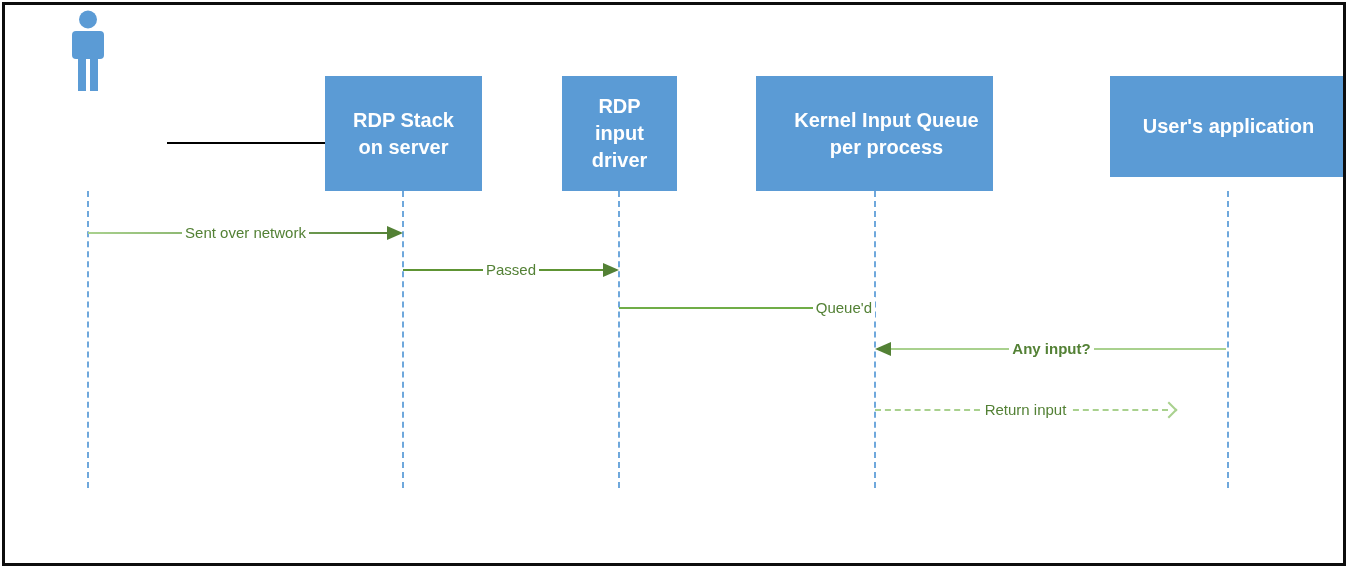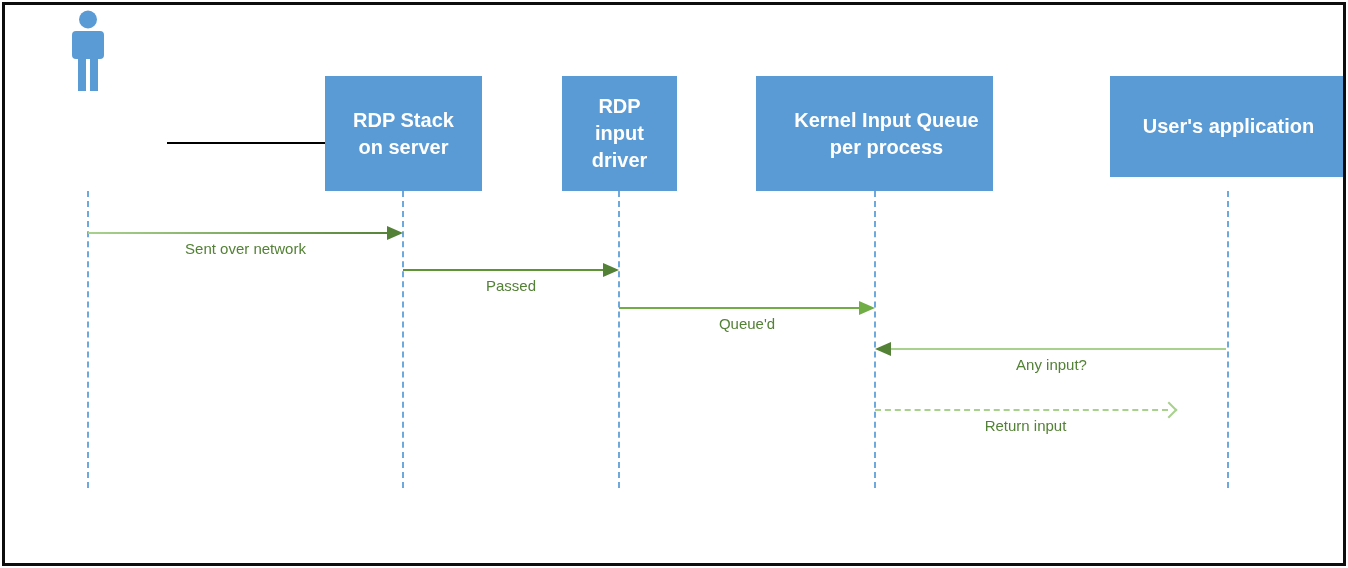--- a/index.html
+++ b/index.html
@@ -72,22 +72,22 @@
   .l5 { left: 1222px; }
 
   
   .msg {
     position: absolute;
     height: 22px;
     text-align: center;
   }
   .m1 { left: 83px;  top: 217px; width: 315px; }
   .m2 { left: 398px; top: 254px; width: 216px; }
-  .m3 { left: 614px; top: 292px; width: 256px; }
-  .m4 { left: 870px; top: 333px; width: 353px; }
+  .m3 { left: 614px; top: 292px; width: 256px; text-align: right; }
+  .m4 { left: 870px; top: 333px; width: 353px; font-weight: bold; }
   .m5 { left: 870px; top: 394px; width: 301px; text-decoration: underline; }
 
   .msg .line {
     position: absolute;
     left: 0; right: 2px; top: 50%;
     height: 2px;
     transform: translateY(-50%);
   }
   .m1 .line { background: linear-gradient(90deg, #A9D18E 0%, #538135 100%); }
   .m2 .line { background: #5E9434; }
@@ -126,21 +126,20 @@
 
   .msg .label {
     position: relative;
     z-index: 2;
     display: inline-block;
     background: #ffffff;
     padding: 0 3px;
     color: #538135;
     font-size: 15px;
     line-height: 22px;
-    margin-top: 16px;
   }
 </style>
 </head>
 <body>
 
 <div class="frame">
   <div class="canvas">
 
     <svg class="actor" viewBox="0 0 50 84" aria-hidden="true">
       <circle cx="25" cy="9.5" r="9" fill="#5B9BD5"></circle>

